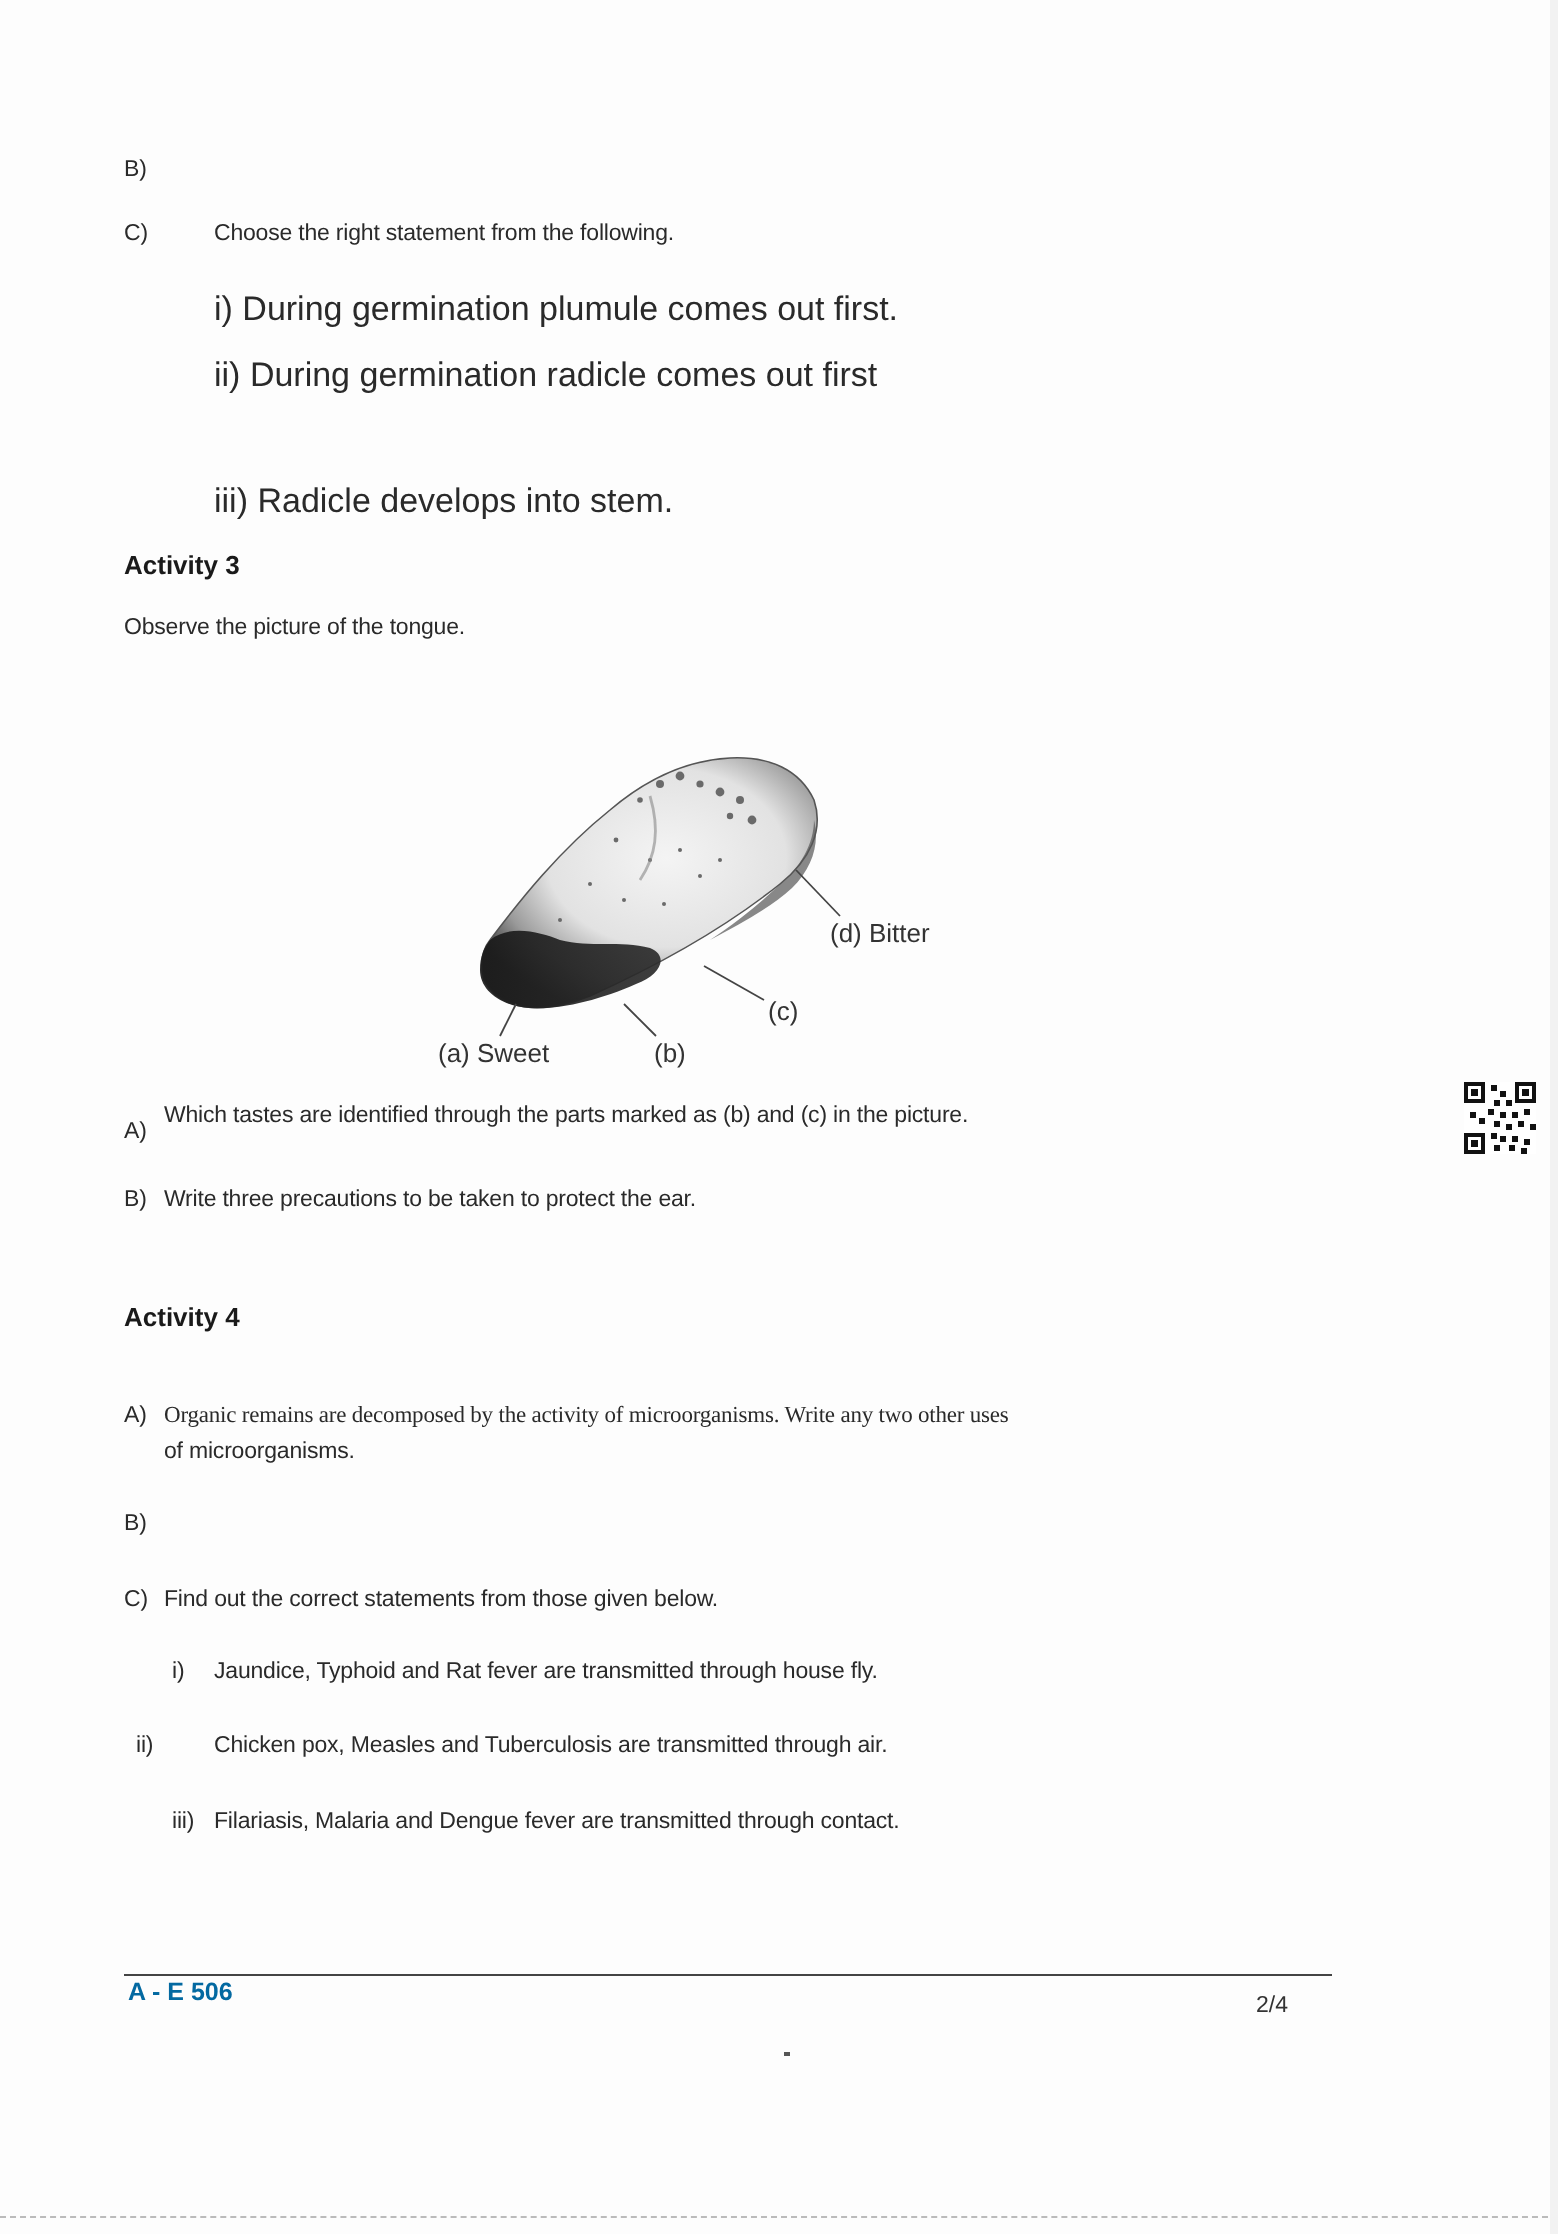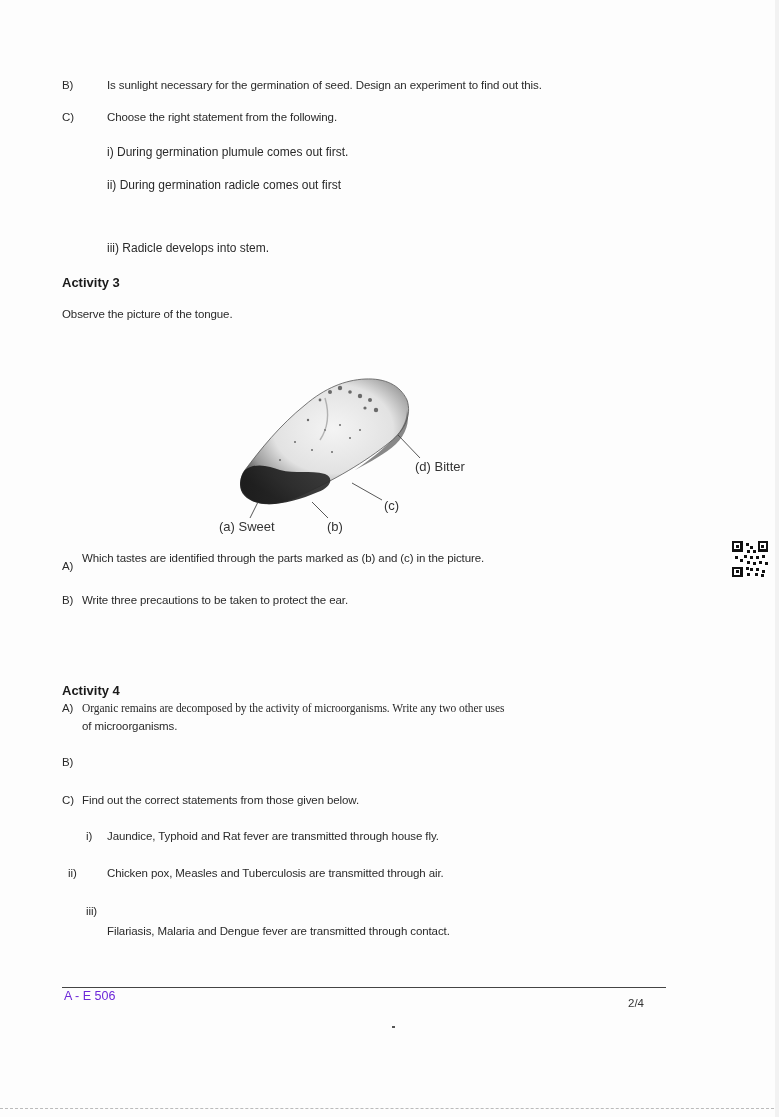--- a/index.html
+++ b/index.html
@@ -6,46 +6,45 @@
     body {
       width: 779px; height: 1117px; position: relative; overflow: hidden;
       background: #fdfdfd;
       font-family: "Liberation Sans", "DejaVu Sans", sans-serif;
       color: #2a2a2a;
     }
     .page { position: absolute; inset: 0; }
     .abs { position: absolute; white-space: nowrap; }
     .q { font-size: 11.5px; letter-spacing: -0.1px; }
     .hd { font-size: 13px; font-weight: bold; color: #1a1a1a; }
-    .sub { font-size: 12px; }
+    .sub { font-size: 17px; }
     .diag-lbl { font-size: 13px; color: #333; }
     .footer-line {
       position: absolute; left: 62px; top: 987px; width: 604px; height: 0;
       border-top: 1.6px solid #444;
     }
-    .footer-code { font-size: 12.5px; font-weight: normal; color: #6d28d9; }
+    .footer-code { font-size: 12.5px; font-weight: bold; color: #0369a1; }
     .footer-page { font-size: 11.5px; color: #333; }
     .qr { position: absolute; left: 732px; top: 541px; width: 36px; height: 36px; }
     .bottom-edge {
       position: absolute; left: 0; top: 1108px; width: 779px; height: 2px;
       border-top: 1px dashed #bbb;
     }
     .right-edge {
       position: absolute; left: 775px; top: 0; width: 4px; height: 1117px;
       background: #f2f2f2;
     }
     .tongue { position: absolute; left: 200px; top: 370px; width: 300px; height: 180px; }
   </style>
 </head>
 <body>
 
 <div class="page">
 
   <div class="abs q" style="left:62px; top:79px;">B)</div>
-  <div class="abs q" style="left:107px; top:79px;">Is sunlight necessary for the germination of seed. Design an experiment to find out this.</div>
 
   <div class="abs q" style="left:62px; top:111px;">C)</div>
   <div class="abs q" style="left:107px; top:111px;">Choose the right statement from the following.</div>
 
   <div class="abs sub" style="left:107px; top:145px;">i) During germination plumule comes out first.</div>
   <div class="abs sub" style="left:107px; top:178px;">ii) During germination radicle comes out first</div>
   <div class="abs sub" style="left:107px; top:210px;margin-top:31px;">iii) Radicle develops into stem.</div>
 
   <div class="abs hd" style="left:62px; top:275px;">Activity 3</div>
   <div class="abs q" style="left:62px; top:308px;">Observe the picture of the tongue.</div>
@@ -137,37 +136,37 @@
         <rect x="4.5" y="8.5" width="1" height="1"></rect>
       <rect x="6" y="9" width="1" height="1"></rect>
         <rect x="8" y="9" width="1" height="1"></rect>
         <rect x="10" y="9.5" width="1" height="1"></rect>
       <rect x="5" y="10.5" width="1" height="1"></rect>
         <rect x="7.5" y="10.5" width="1" height="1"></rect>
         <rect x="9.5" y="11" width="1" height="1"></rect>
     </g>
   </svg>
 
-  <div class="abs hd" style="left:62px; top:651px;margin-top:32px;">Activity 4</div>
+  <div class="abs hd" style="left:62px; top:651px;">Activity 4</div>
 
   <div class="abs q" style="left:62px; top:702px;">A)</div>
   <div class="abs q" style="left:82px; top:702px;font-family:Liberation Serif, serif;">Organic remains are decomposed by the activity of microorganisms. Write any two other uses</div>
   <div class="abs q" style="left:82px; top:720px;">of microorganisms.</div>
 
   <div class="abs q" style="left:62px; top:756px;">B)</div>
 
   <div class="abs q" style="left:62px; top:794px;">C)</div>
   <div class="abs q" style="left:82px; top:794px;">Find out the correct statements from those given below.</div>
 
   <div class="abs q" style="left:86px; top:830px;">i)</div>
   <div class="abs q" style="left:107px; top:830px;">Jaundice, Typhoid and Rat fever are transmitted through house fly.</div>
   <div class="abs q" style="left:68px; top:867px;">ii)</div>
   <div class="abs q" style="left:107px; top:867px;">Chicken pox, Measles and Tuberculosis are transmitted through air.</div>
   <div class="abs q" style="left:86px; top:905px;">iii)</div>
-  <div class="abs q" style="left:107px; top:905px;margin-top:20px;">Filariasis, Malaria and Dengue fever are transmitted through contact.</div>
+  <div class="abs q" style="left:107px; top:905px;">Filariasis, Malaria and Dengue fever are transmitted through contact.</div>
 
   <div class="footer-line"></div>
   <div class="abs footer-code" style="left:64px; top:989px;">A - E 506</div>
   <div class="abs footer-page" style="left:628px; top:997px;">2/4</div>
   <div class="abs" style="left:392px; top:1026px; width:3px; height:2px; background:#555;"></div>
 
   <div class="bottom-edge"></div>
   <div class="right-edge"></div>
 </div>
 

